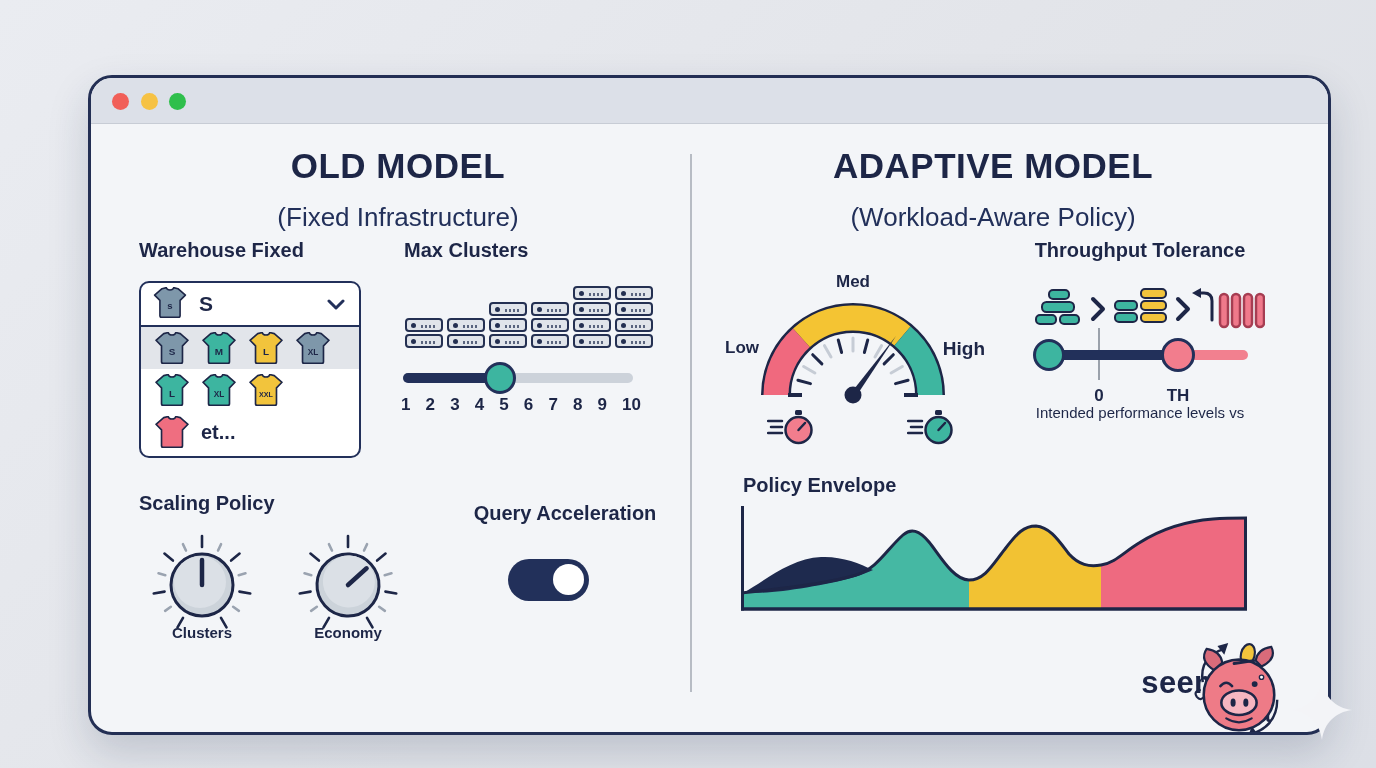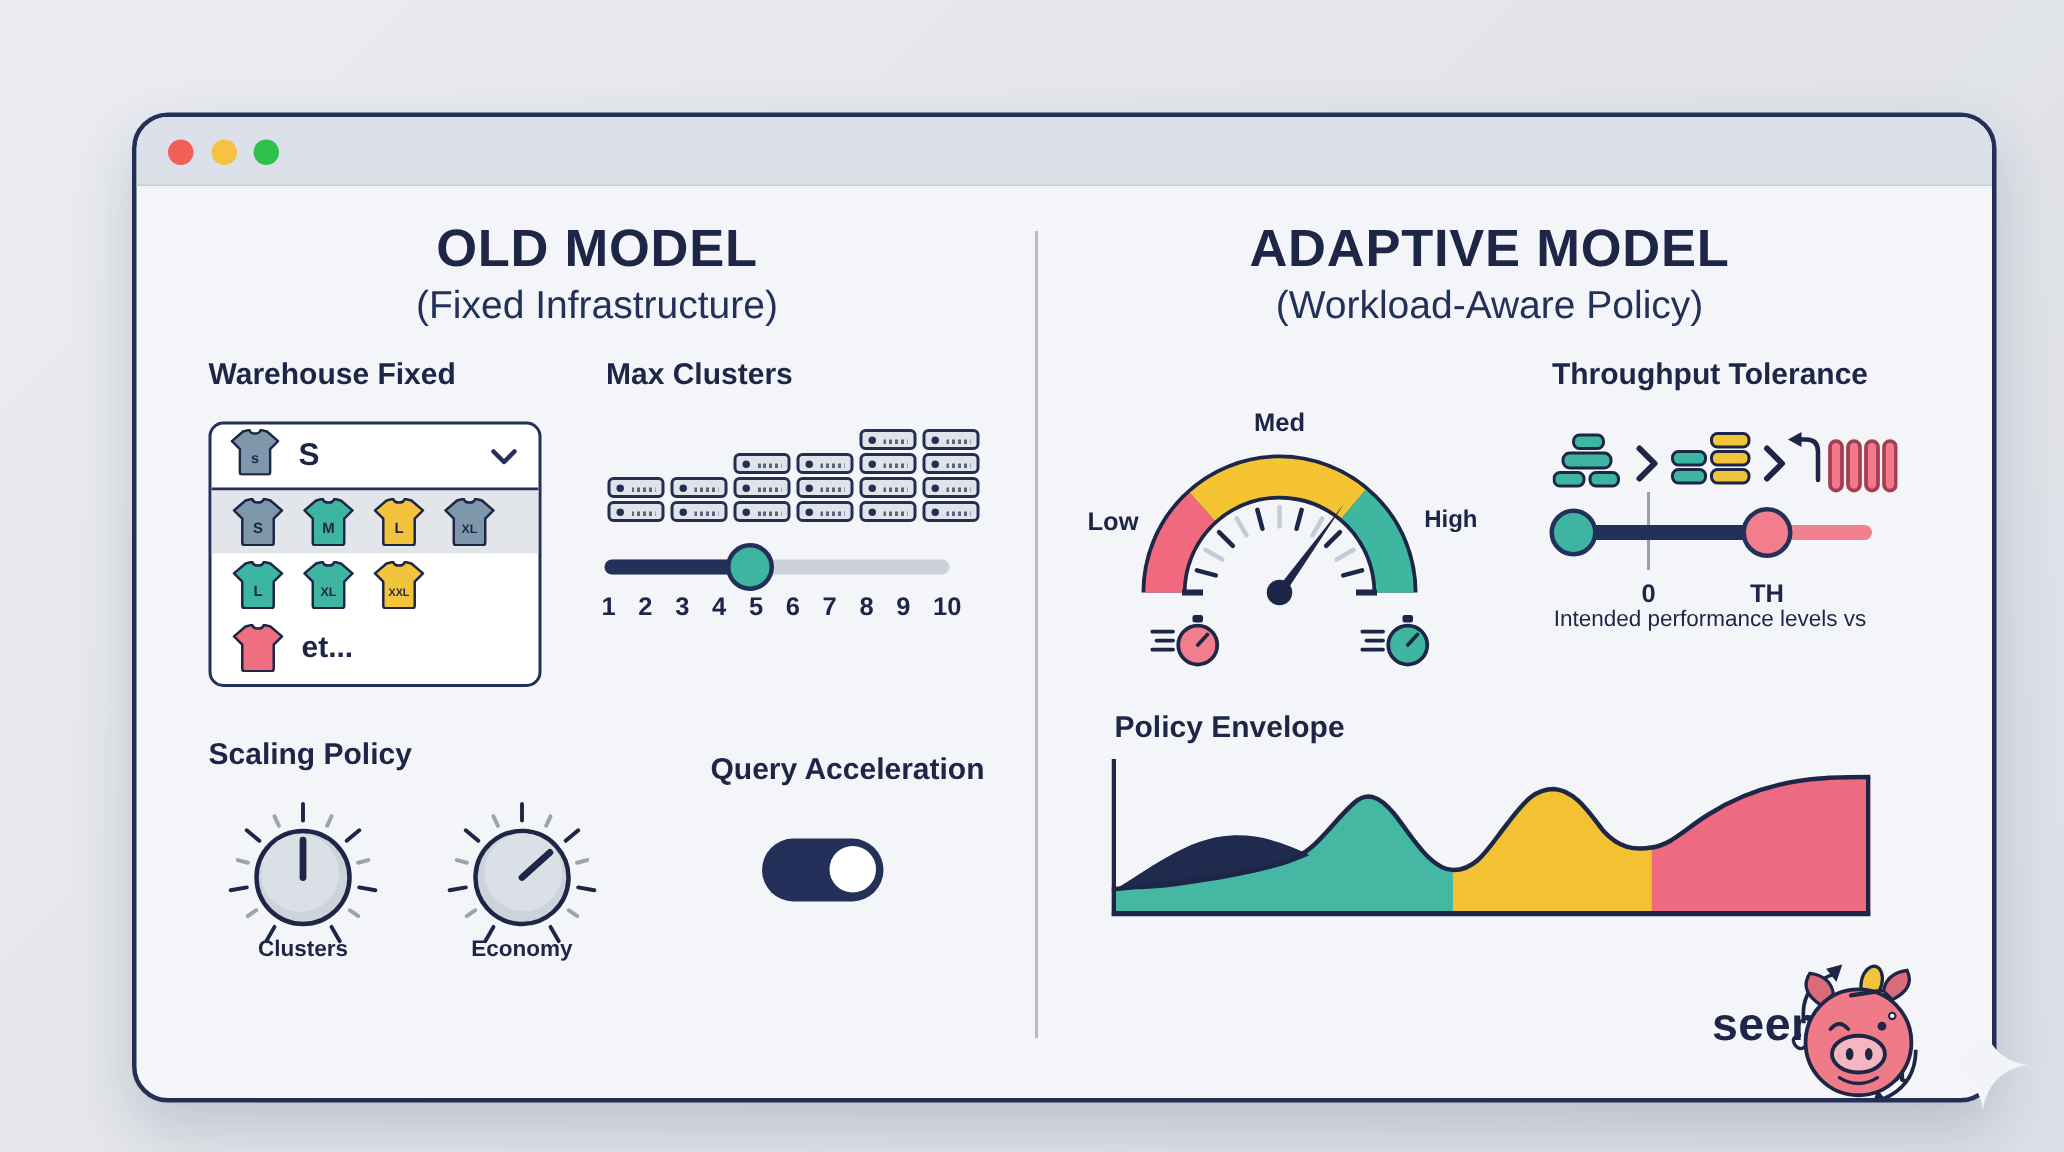--- a/index.html
+++ b/index.html
@@ -19,21 +19,21 @@
     position:relative;
   }
   .dot { position:absolute; top:15px; width:17px; height:17px; border-radius:50%; }
   .dot.r { left:21px;  background:#f15f58; }
   .dot.y { left:50px;  background:#f6c244; }
   .dot.g { left:78px;  background:#2fbf4c; }
   .content { position:relative; width:100%; height:613px; }
 
   .col-title { position:absolute; text-align:center; width:420px; }
   .col-title .big { font-size:35px; font-weight:800; letter-spacing:.5px; color:#1d2647; }
-  .col-title .sub { font-size:26px; font-weight:500; margin-top:2px; color:#22305a; }
+  .col-title .sub { font-size:26px; font-weight:500; margin-top:16px; color:#22305a; }
   .section-label { position:absolute; font-size:20px; font-weight:600; color:#1d2647; }
 
   .divider { position:absolute; left:599px; top:30px; width:2px; height:538px; background:#b7bcc4; }
 
   
   .dropdown { position:absolute; left:48px; top:157px; width:222px; height:177px;
     background:#fff; border:2.5px solid #22305a; border-radius:10px; overflow:hidden; }
   .dd-header { height:44px; display:flex; align-items:center; padding:0 14px 0 12px;
     border-bottom:2.5px solid #22305a; }
   .dd-header .sel { font-size:21px; font-weight:600; margin-left:12px; flex:1; }
@@ -73,21 +73,21 @@
     background:#22305a; border-radius:21px; }
   .toggle .tknob { position:absolute; right:5px; top:5px; width:31px; height:31px;
     background:#fff; border-radius:50%; }
 
   
   .gauge { position:absolute; left:648px; top:148px; width:228px; height:190px; }
   .gauge svg.arc { position:absolute; left:18px; top:22px; }
   .g-med  { position:absolute; top:0;   left:0; width:228px; text-align:center;
     font-size:17px; font-weight:600; }
   .g-low  { position:absolute; top:66px; left:-14px; font-size:17px; font-weight:600; }
-  .g-high { position:absolute; top:66px; right:-18px; font-size:16px; font-weight:600; }
+  .g-high { position:absolute; top:66px; right:-18px; font-size:19px; font-weight:600; }
   .sw { position:absolute; top:136px; }
   .sw.l { left:28px; } .sw.r { left:168px; }
 
   
   .tt-icons { position:absolute; left:944px; top:164px; }
   .tt { position:absolute; left:930px; top:204px; width:330px; height:85px; }
   .tt .track-n { position:absolute; left:28px; top:22px; width:131px; height:10px; background:#22305a; border-radius:5px 0 0 5px; }
   .tt .track-p { position:absolute; left:157px; top:22px; width:70px; height:10px; background:#f2808f; border-radius:0 5px 5px 0; }
   .tt .tick { position:absolute; left:77px; top:0; width:2px; height:52px; background:#9aa1ab; }
   .tt .knob-t { position:absolute; left:12px; top:11px; width:32px; height:32px; border-radius:50%;

